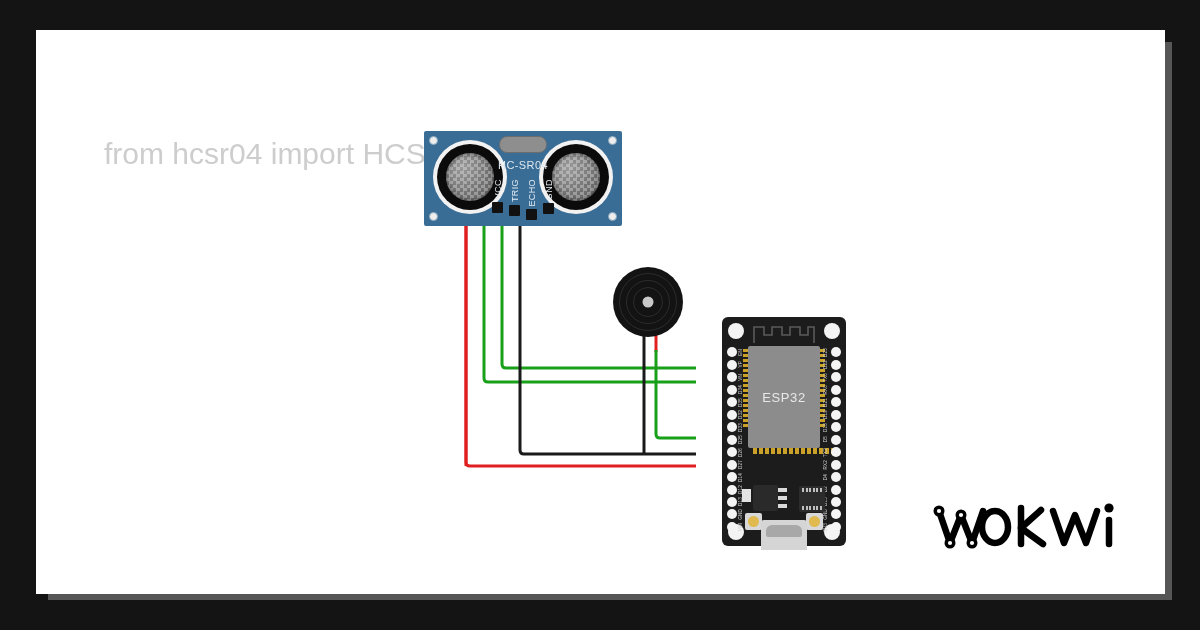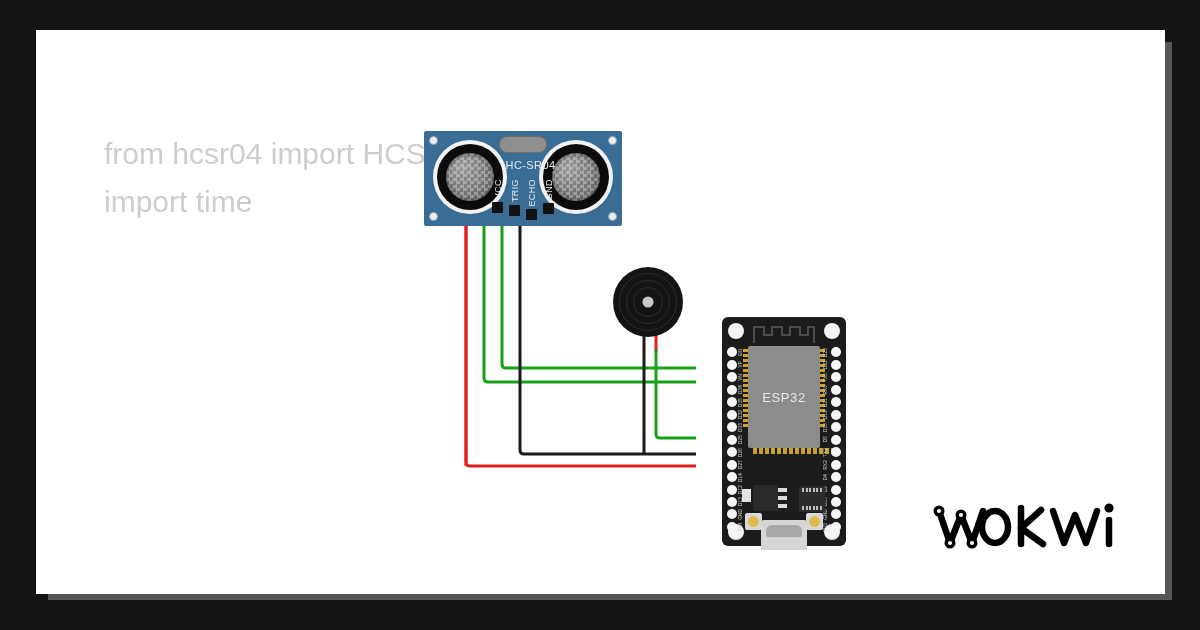--- a/index.html
+++ b/index.html
@@ -96,21 +96,21 @@
     background-size: auto, 7px 7px;
     box-shadow: inset 0 0 5px rgba(0,0,0,.55);
   }
   #hc-xtal {
     position: absolute; left: 50%; top: 5px; transform: translateX(-50%);
     width: 48px; height: 17px; border-radius: 8px;
     background: #8e8e8e; border: 1px solid #6d6d6d;
   }
   #hc-label {
     position: absolute; left: 50%; top: 28px; transform: translateX(-50%);
-    color: #dfe7ee; font-size: 11px; letter-spacing: .4px; white-space: nowrap; padding-left: 15px;
+    color: #dfe7ee; font-size: 11px; letter-spacing: .4px; white-space: nowrap;
   }
   #hc-pins {
     position: absolute; left: 50%; bottom: 6px; transform: translateX(-50%);
     display: flex; gap: 6px;
   }
   .hc-pin-col { display: flex; flex-direction: column; align-items: center; }
   .hc-pin-name {
     color: #e4ecf3; font-size: 9px; letter-spacing: .4px;
     writing-mode: vertical-rl; transform: rotate(180deg);
     margin-bottom: 2px; white-space: nowrap;
@@ -223,21 +223,20 @@
 
 <div id="root">
 
   <div id="card-shadow"></div>
 
   <div id="canvas">
 
     <div id="code-layer">
       <div class="code-line">from hcsr04 import HCSR04</div>
       <div class="code-line blank"></div>
-      <div class="code-line">import time</div>
       <div class="code-line blank"></div>
       <div class="code-line blank"></div>
     </div>
 
     <div id="stage">
 
       <svg id="wire-svg" viewBox="0 0 1200 630">
         <g fill="none" stroke-linecap="butt" stroke-linejoin="miter" stroke-width="3">
 
           <g stroke="#c8c8c8" stroke-width="5">

